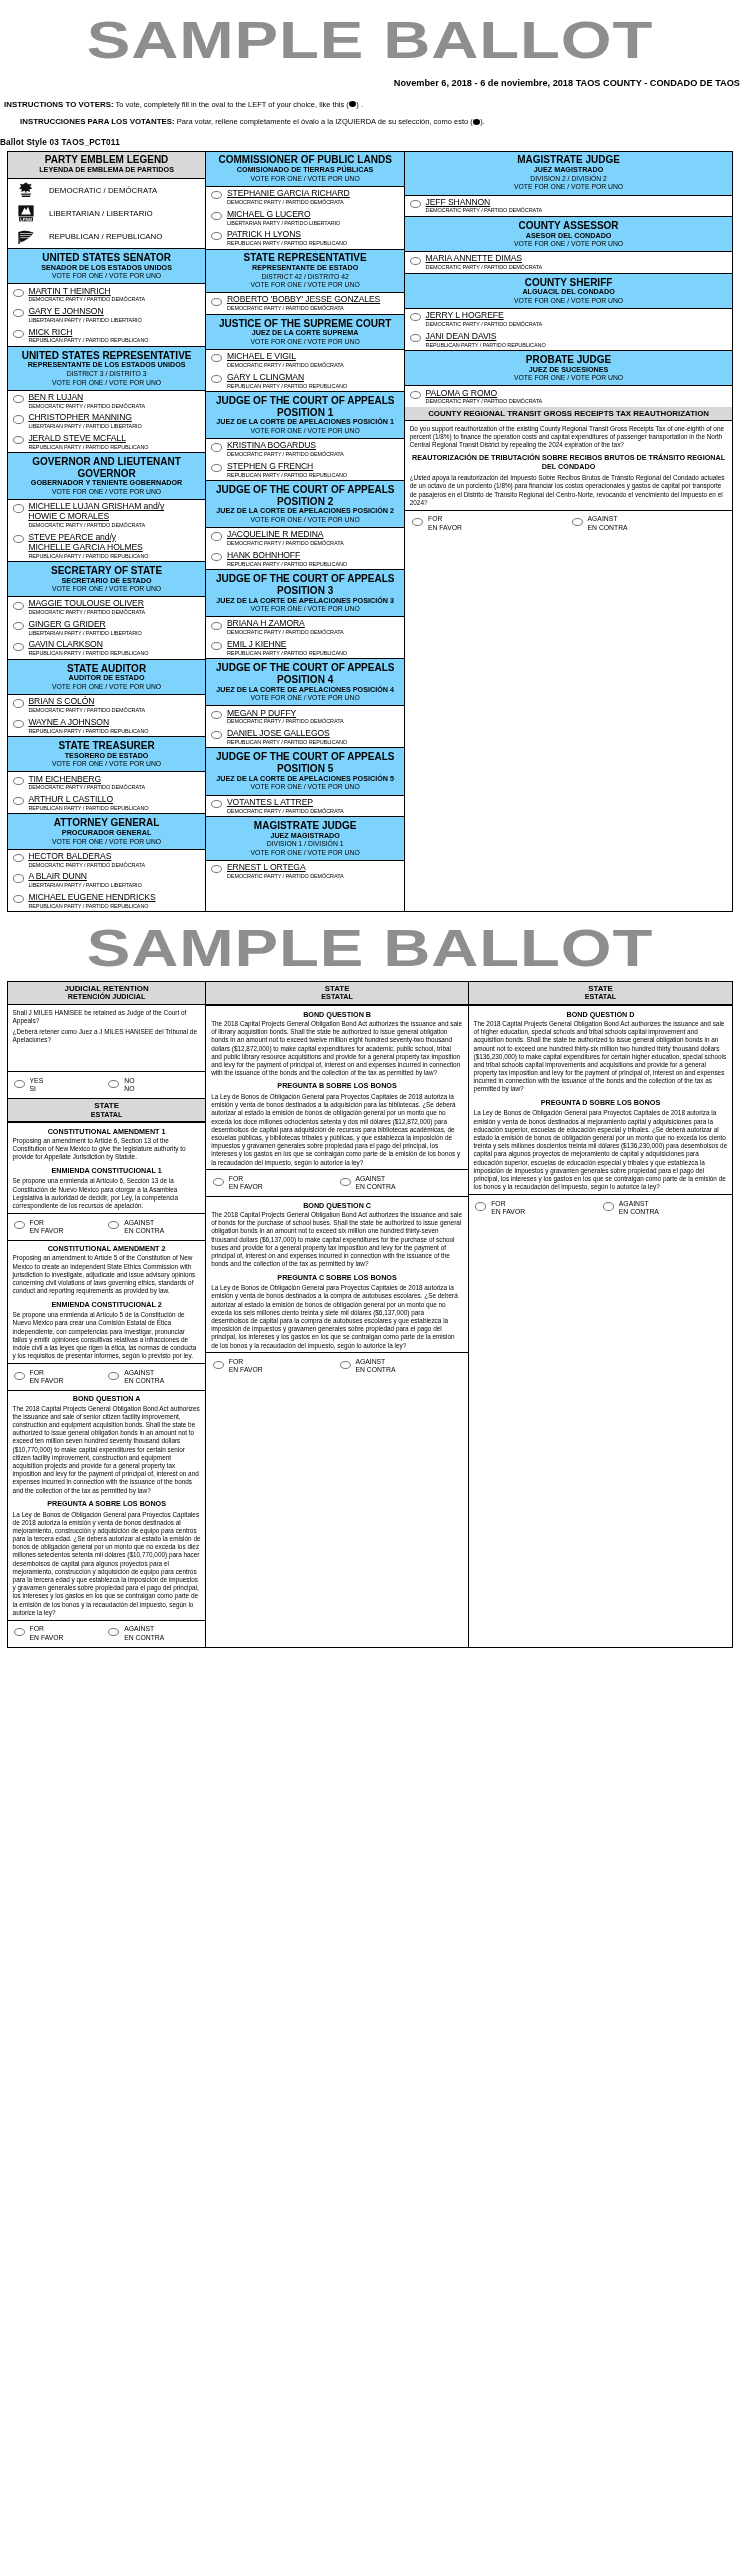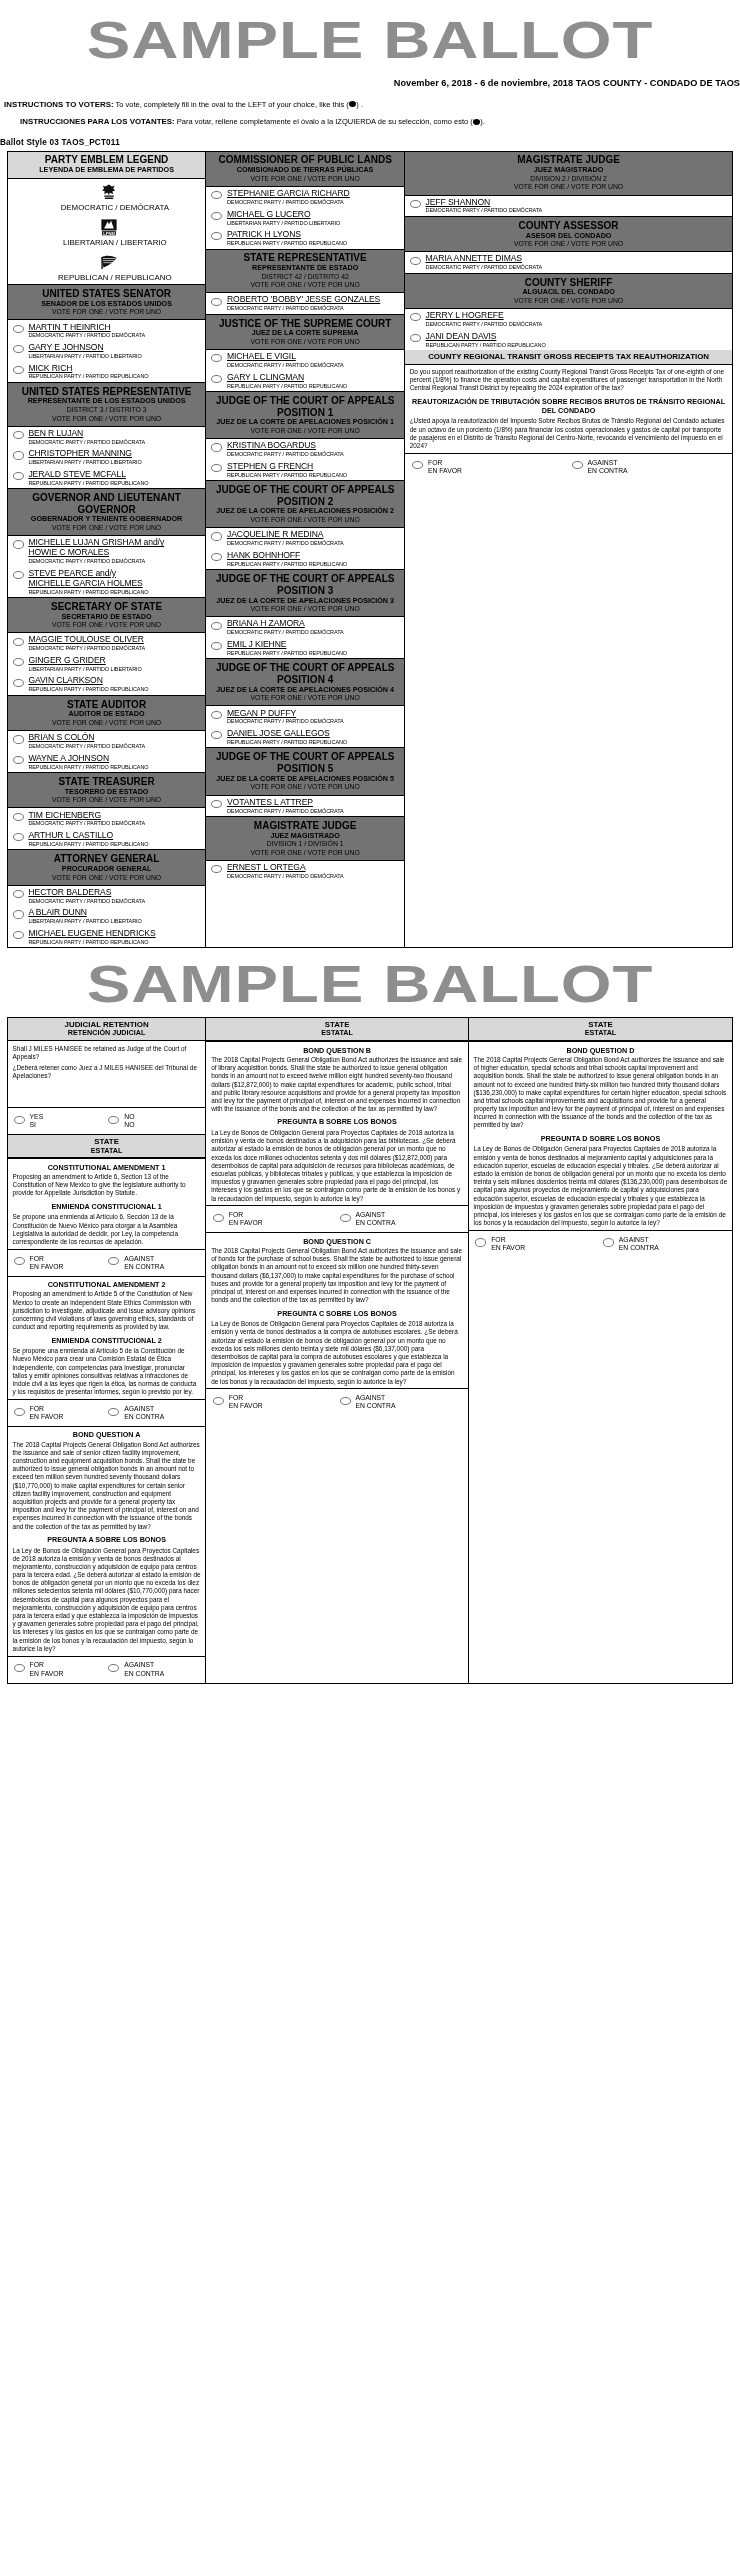--- a/index.html
+++ b/index.html
@@ -61,21 +61,21 @@
   }
   .col:last-child { border-right:none; }
   .col-a { width:199px; }
   .col-b { width:199px; }
   .col-c { width:328px; }
 
   
   .contest { border-bottom:1.1px solid #000; }
   .contest:last-child { border-bottom:none; }
   .c-head {
-    background:#737373; text-align:center; padding:2.7px 2.7px 2.7px 2.7px;
+    background:#7dd3fc; text-align:center; padding:2.7px 2.7px 2.7px 2.7px;
     border-bottom:0.7px solid #000;
   }
   .c-title { font-weight:bold; font-size:10px; line-height:1.18; }
   .c-title-es { font-weight:bold; font-size:7.2px; line-height:1.2; }
   .c-dist { font-size:6.8px; line-height:1.25; }
   .c-vfo { font-size:6.8px; line-height:1.25; }
   .c-body { background:#fff; padding:0; }
 
   .cand {
     display:flex; align-items:flex-start; padding:2.1px 2.7px 1.4px 4.8px;
@@ -83,21 +83,21 @@
   .oval {
     flex:0 0 auto; width:11px; height:8.2px; border:0.9px solid #777;
     border-radius:50%; margin:2.1px 4.8px 0 0; background:#fff;
   }
   .cand-txt { flex:1 1 auto; min-width:0; }
   .cand-name { font-size:8.6px; line-height:1.15; letter-spacing:-0.1px;text-decoration:underline; }
   .cand-party { font-size:5.5px; line-height:1.3; letter-spacing:-0.1px; }
 
   
   .legend-head { background:#d8d8d8; text-align:center; padding:2.7px; border-bottom:1.4px solid #000; }
-  .legend-row { display:flex; align-items:center; padding:2.1px 2.7px 2.1px 6.8px;flex-direction:column; }
+  .legend-row { display:flex; align-items:center; padding:2.1px 2.7px 2.1px 6.8px; }
   .legend-emb { flex:0 0 22px; height:19px; display:flex; align-items:center; justify-content:center; }
   .legend-lbl { font-size:7.9px; padding-left:12.3px; }
 
   
   .q-head {
     background:#d8d8d8; text-align:center; padding:2.1px 2.7px;
     border-bottom:0.7px solid #000;
   }
   .q-head .c-title { font-size:7.9px; }
   .q-body { padding:3.4px 4.8px 2.7px 4.8px; }
@@ -648,20 +648,36 @@
               </div>
               <div class="cand">
                 <span class="oval"></span>
                 <div class="cand-txt">
                   <div class="cand-name">JANI DEAN DAVIS</div>
                   <div class="cand-party">REPUBLICAN PARTY / PARTIDO REPUBLICANO</div>
                 </div>
               </div>
             </div>
           </div>
+          <div class="contest">
+            <div class="c-head">
+              <div class="c-title">PROBATE JUDGE</div>
+              <div class="c-title-es">JUEZ DE SUCESIONES</div>
+              <div class="c-vfo">VOTE FOR ONE / VOTE POR UNO</div>
+            </div>
+            <div class="c-body">
+              <div class="cand">
+                <span class="oval"></span>
+                <div class="cand-txt">
+                  <div class="cand-name">PALOMA G ROMO</div>
+                  <div class="cand-party">DEMOCRATIC PARTY / PARTIDO DEMÓCRATA</div>
+                </div>
+              </div>
+            </div>
+          </div>
         </div>
 
       <div class="contest">
         <div class="q-head">
           <div class="c-title">COUNTY REGIONAL TRANSIT GROSS RECEIPTS TAX REAUTHORIZATION</div>
         </div>
         <div class="q-body">
           <div class="q-text">Do you support reauthorization of the existing County Regional Transit Gross Receipts Tax of one-eighth of one percent (1/8%) to finance the operation costs and capital expenditures of passenger transportation in the North Central Regional Transit District by repealing the 2024 expiration of the tax?</div>
           <div class="q-title" style="margin-top:4.1px">REAUTORIZACIÓN DE TRIBUTACIÓN SOBRE RECIBOS BRUTOS DE TRÁNSITO REGIONAL DEL CONDADO</div>
           <div class="q-text es">¿Usted apoya la reautorización del Impuesto Sobre Recibos Brutos de Tránsito Regional del Condado actuales de un octavo de un porciento (1/8%) para financiar los costos operacionales y gastos de capital por transporte de pasajeros en el Distrito de Tránsito Regional del Centro-Norte, revocando el vencimiento del impuesto en el 2024?</div>

